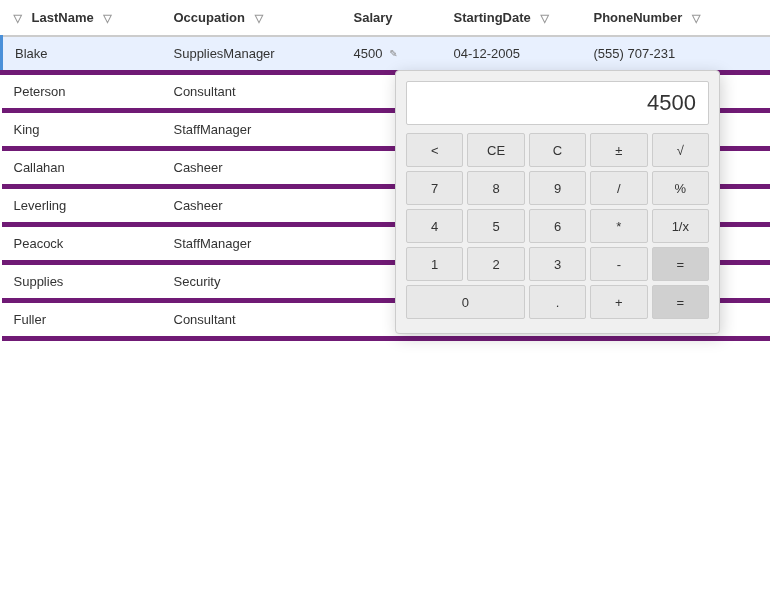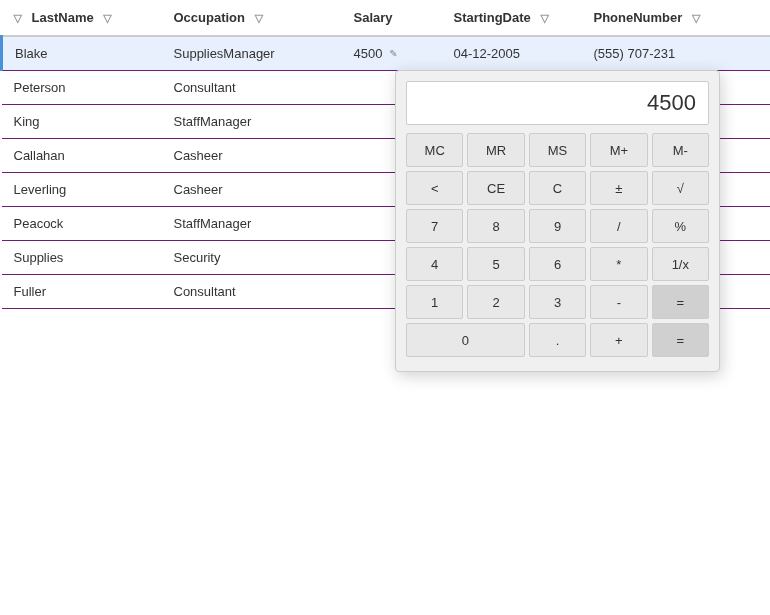--- a/index.html
+++ b/index.html
@@ -42,21 +42,21 @@
       font-size: 11px;
     }
     th .filter-icon-after {
       display: inline-block;
       margin-left: 6px;
       color: #999;
       font-size: 11px;
     }
     td {
       padding: 9px 12px;
-      border-bottom: 1px solid #701a75;
+      border-bottom: 5px solid #701a75;
       color: #333;
     }
     tr.selected-row td {
       background: #e8f0fe;
       font-weight: 500;
     }
     tr.selected-row td:first-child {
       border-left: 3px solid #4a90d9;
     }
     .salary-cell {
@@ -228,27 +228,20 @@
           <td></td>
           <td>2</td>
         </tr>
       </tbody>
   </table>
 
   <div class="calculator">
     <div class="calc-display">
       <span>4500</span>
     </div>
-    <div class="calc-memory-row">
-      <div class="calc-btn">MC</div>
-      <div class="calc-btn">MR</div>
-      <div class="calc-btn">MS</div>
-      <div class="calc-btn">M+</div>
-      <div class="calc-btn">M-</div>
-    </div>
     <div class="calc-row">
       <div class="calc-btn">&lt;</div>
       <div class="calc-btn">CE</div>
       <div class="calc-btn">C</div>
       <div class="calc-btn">±</div>
       <div class="calc-btn">√</div>
     </div>
     <div class="calc-row">
       <div class="calc-btn">7</div>
       <div class="calc-btn">8</div>

